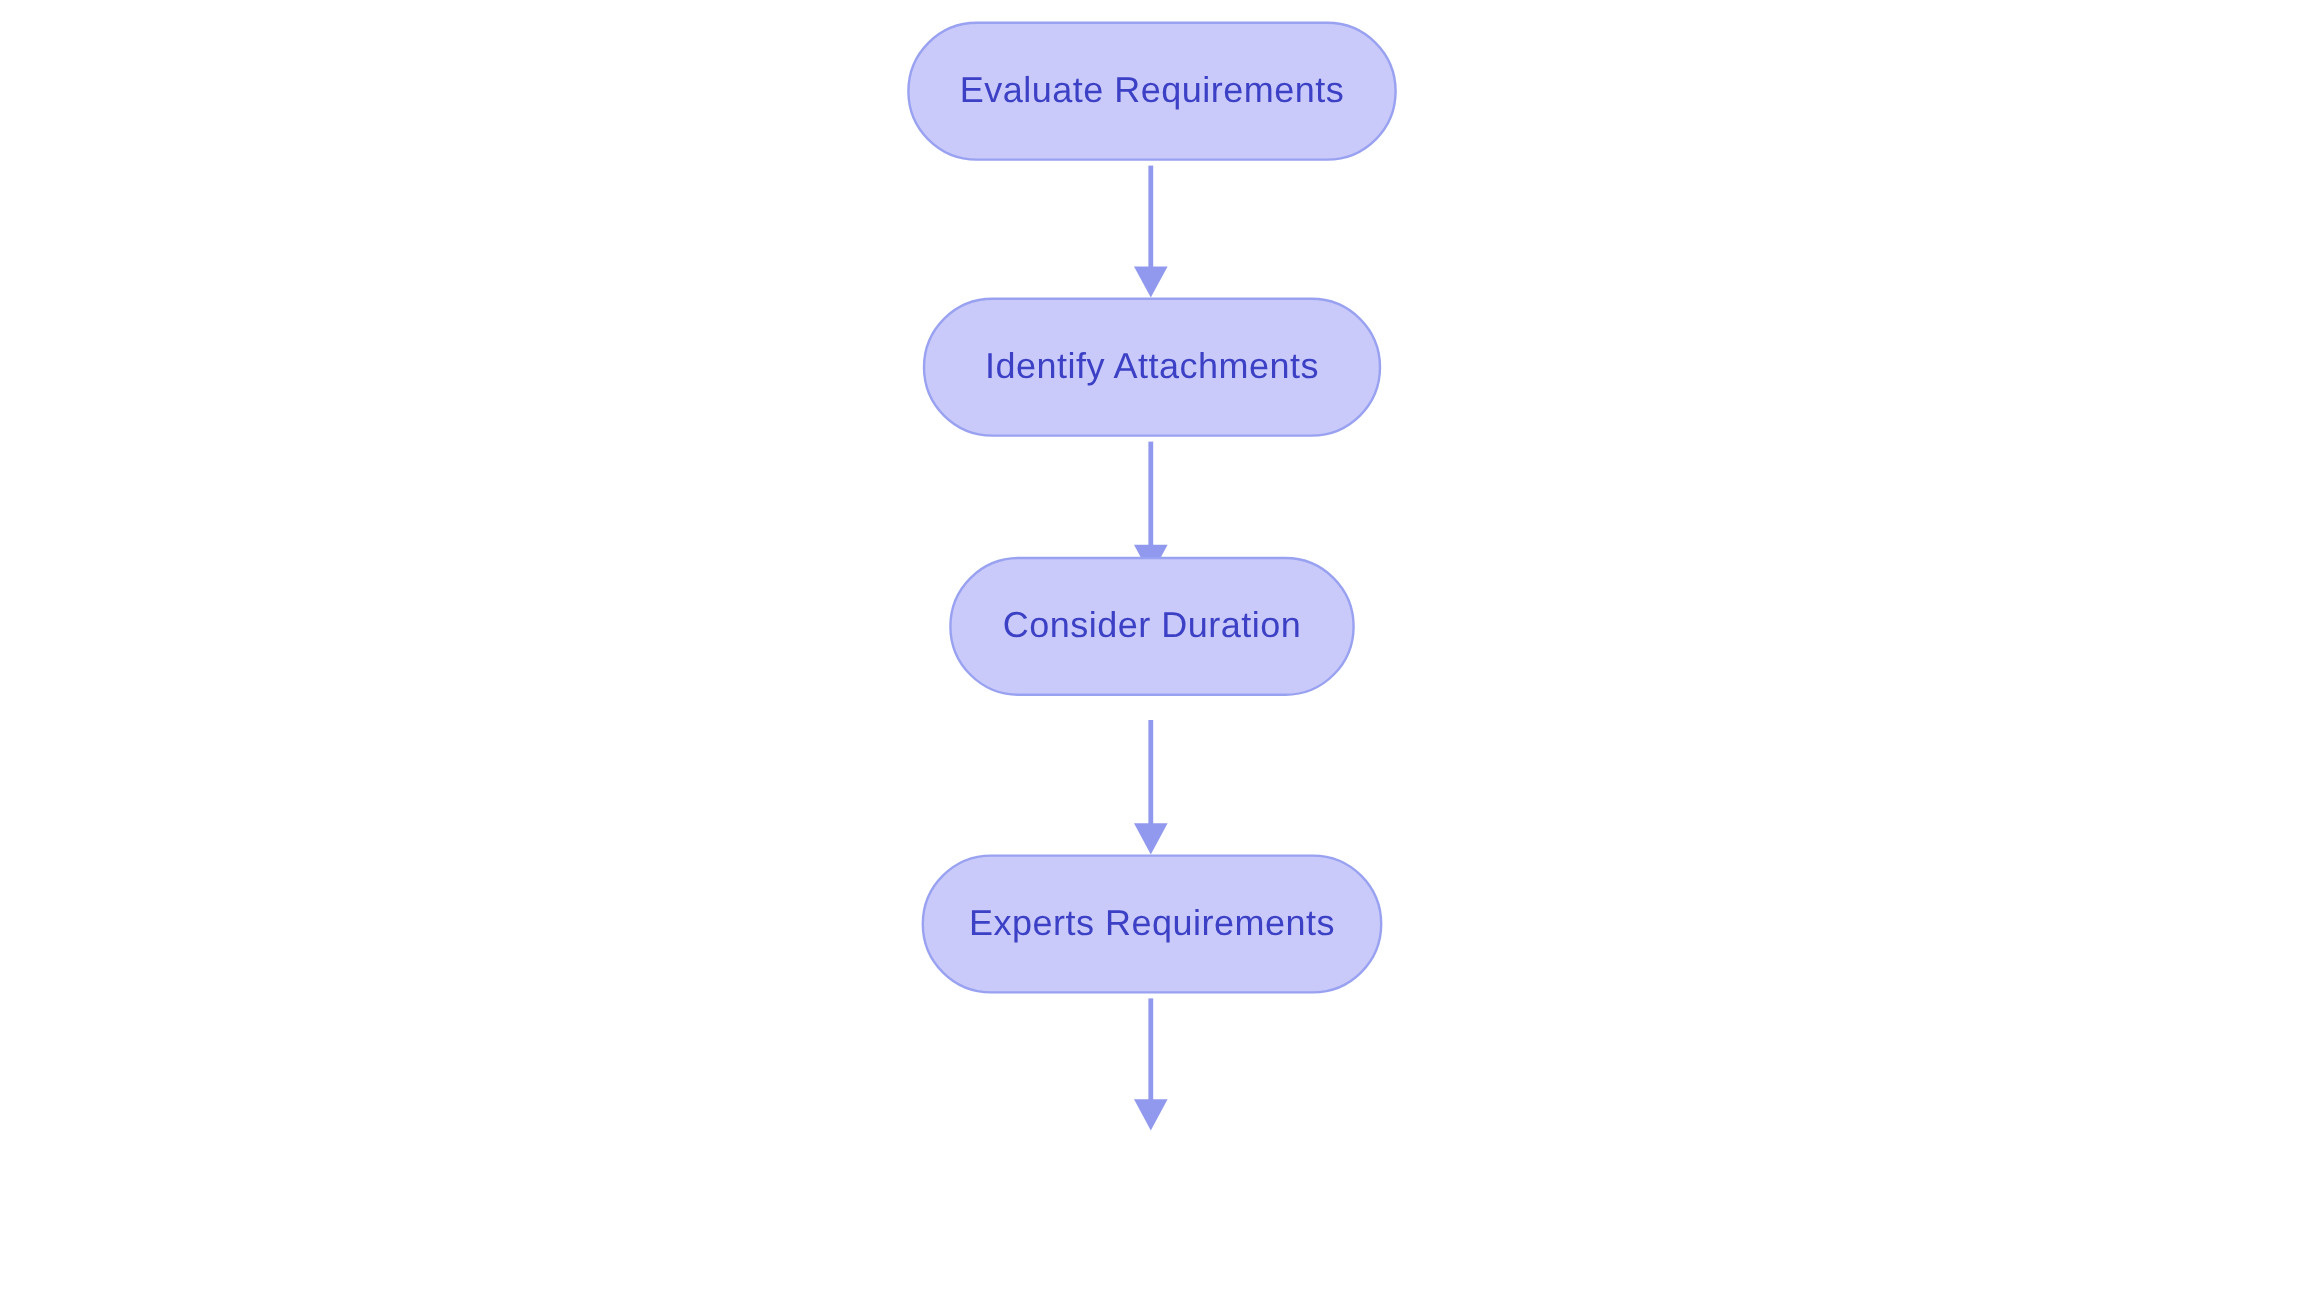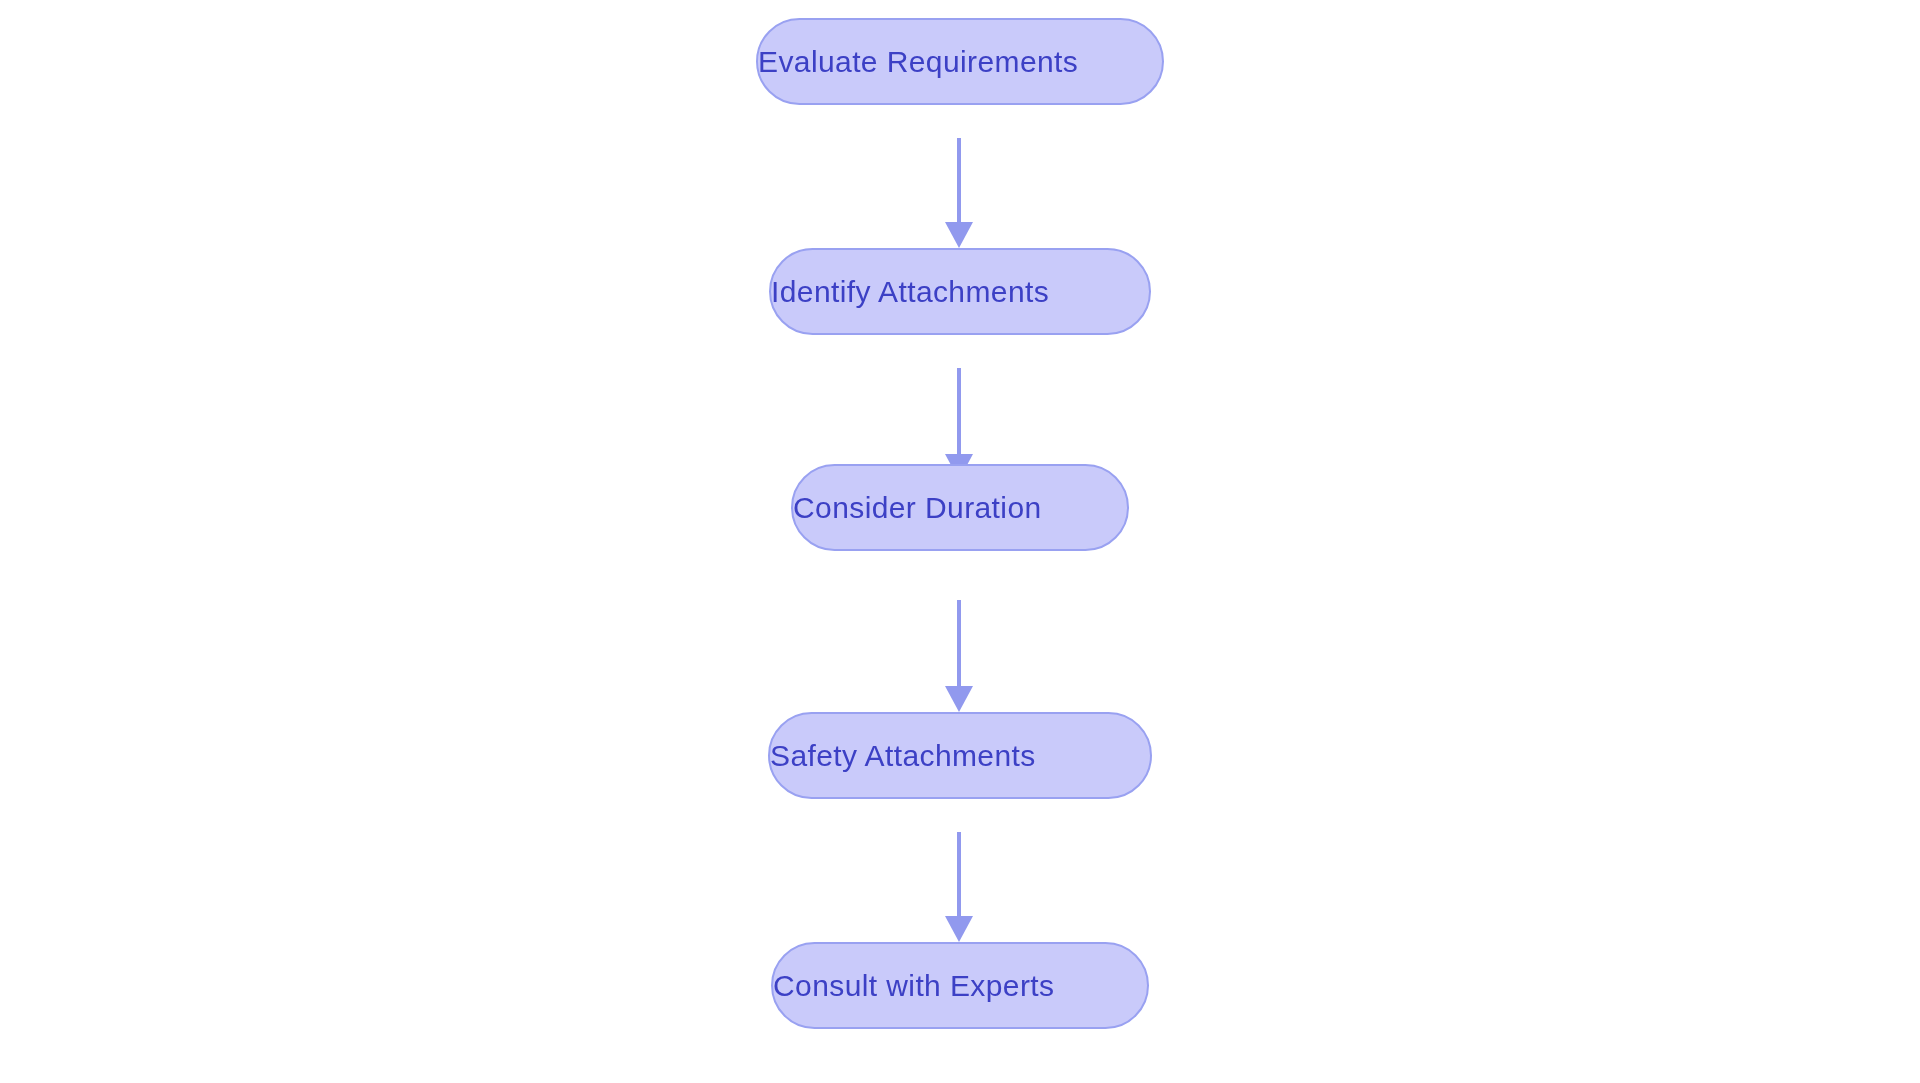--- a/index.html
+++ b/index.html
@@ -10,27 +10,28 @@
   }
   .canvas {
     position: relative;
     width: 1920px;
     height: 1083px;
     background: var(--bg, #ffffff);
     overflow: hidden;
   }
   .flow-node {
     position: absolute;
-    height: 87px;
+    height: 116px;
     border-radius: 60px;
     background: var(--node-fill, #c9cafa);
     border: 2px solid var(--node-border, #99a1f1);
     box-sizing: border-box;
     display: flex;
     align-items: center;
+    justify-content: center;
   }
   .flow-node .label {
     color: var(--label-text, #3c40c5);
     font-size: 30px;
     font-weight: 500;
     letter-spacing: 0.4px;
     white-space: nowrap;
     user-select: none;
   }
   .node-1 { left: 756px; top: 18px;  width: 408px; }
@@ -94,25 +95,22 @@
   <div class="flow-node node-3">
     <span class="label">Consider Duration</span>
   </div>
 
   <div class="connector conn-3">
     <div class="stem"></div>
     <div class="arrowhead"></div>
   </div>
 
   <div class="flow-node node-4">
-    <span class="label">Safety Attachments</span>
+    <span class="label">Experts Requirements</span>
   </div>
 
   <div class="connector conn-4">
     <div class="stem"></div>
     <div class="arrowhead"></div>
   </div>
 
-  <div class="flow-node node-5">
-    <span class="label">Consult with Experts</span>
-  </div>
 
 </div>
 
 </body></html>

